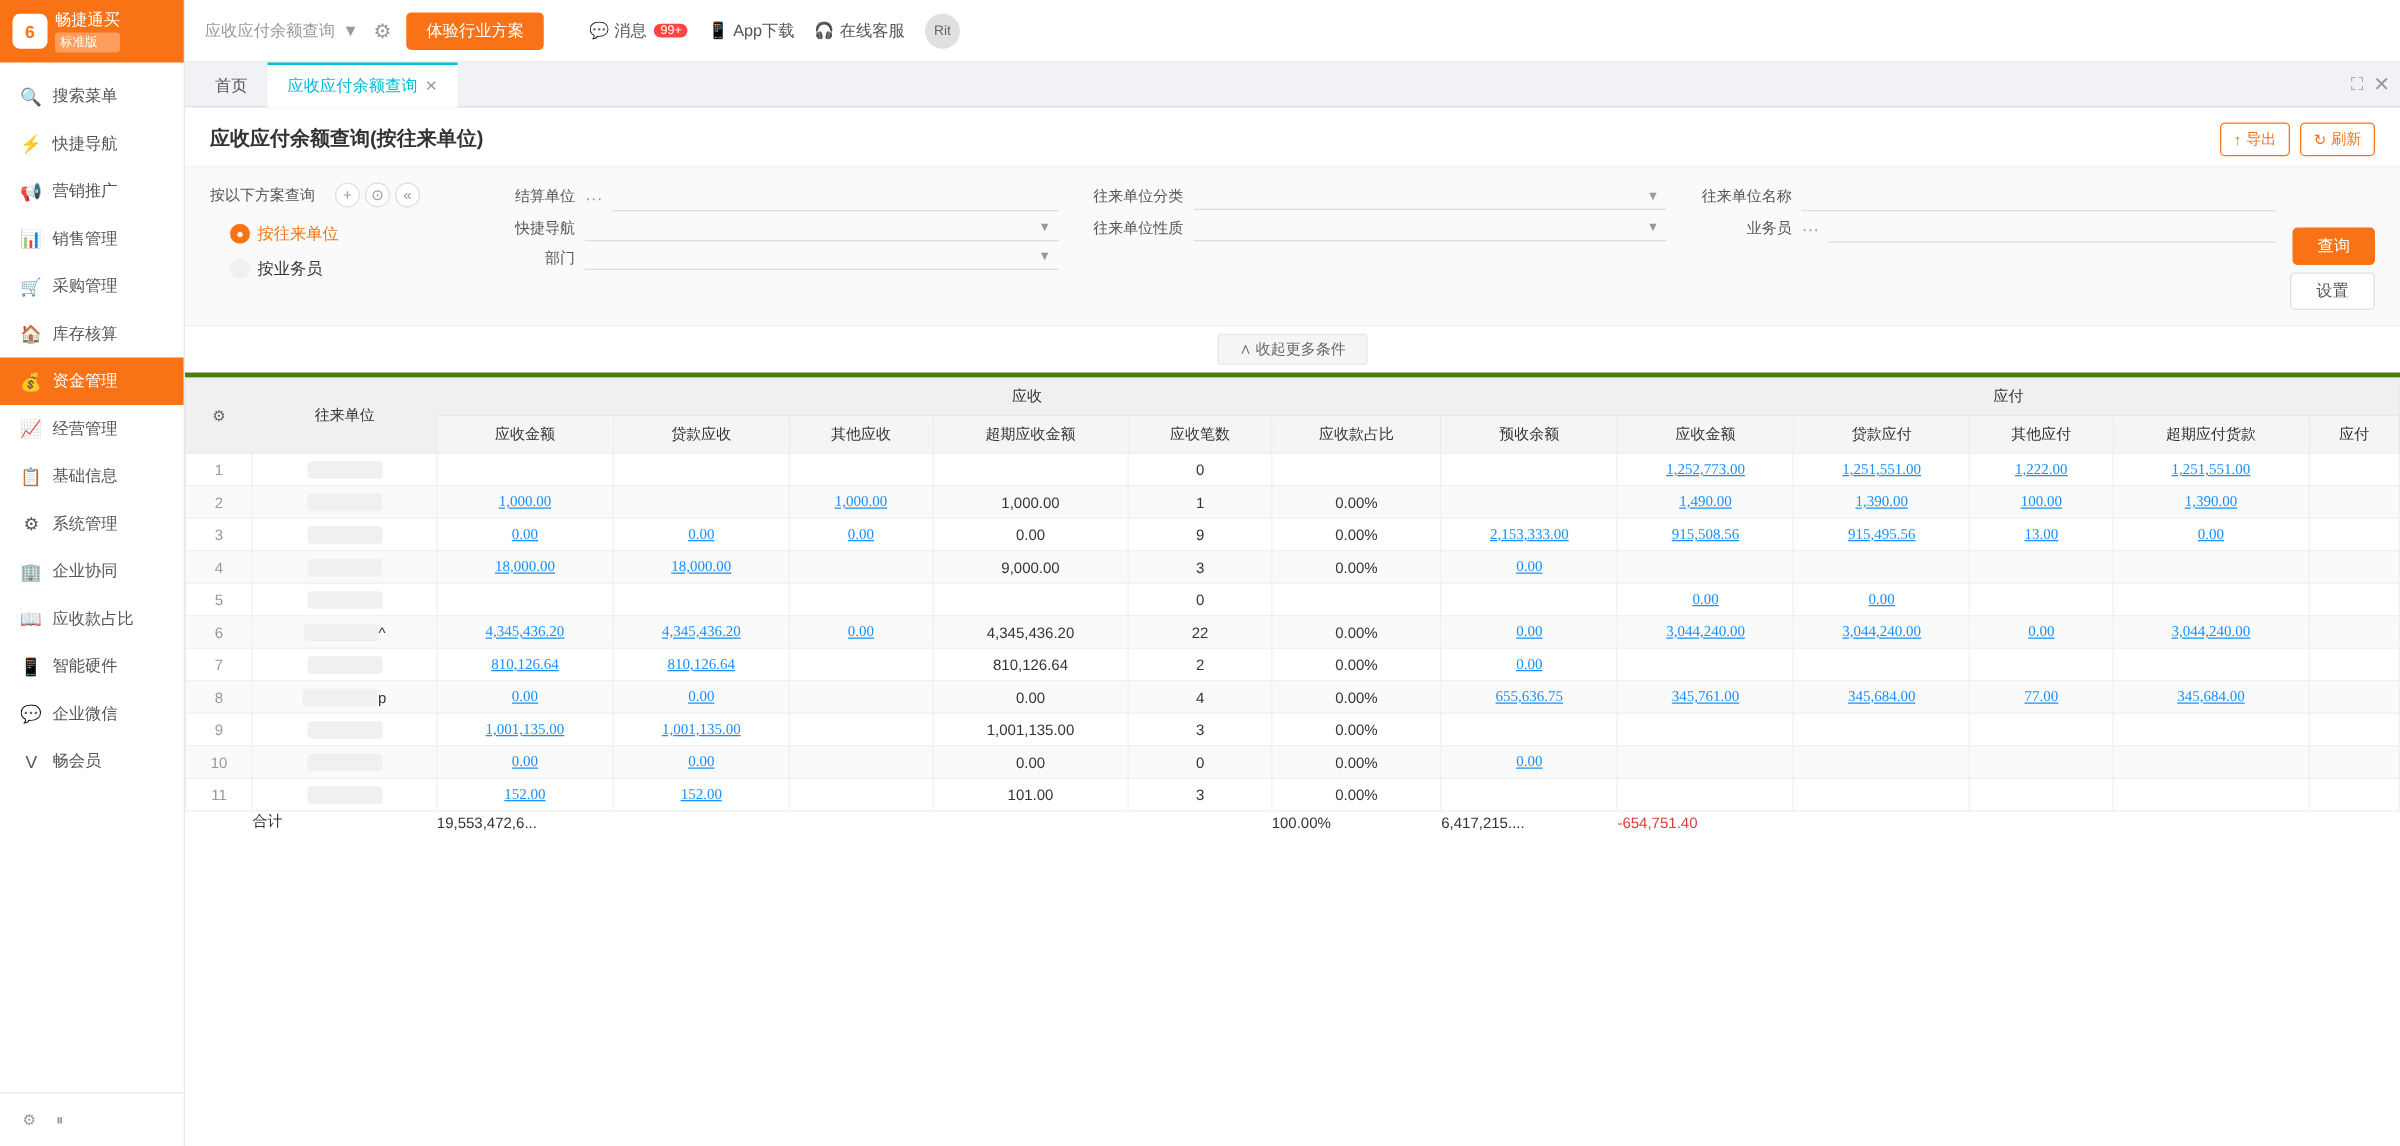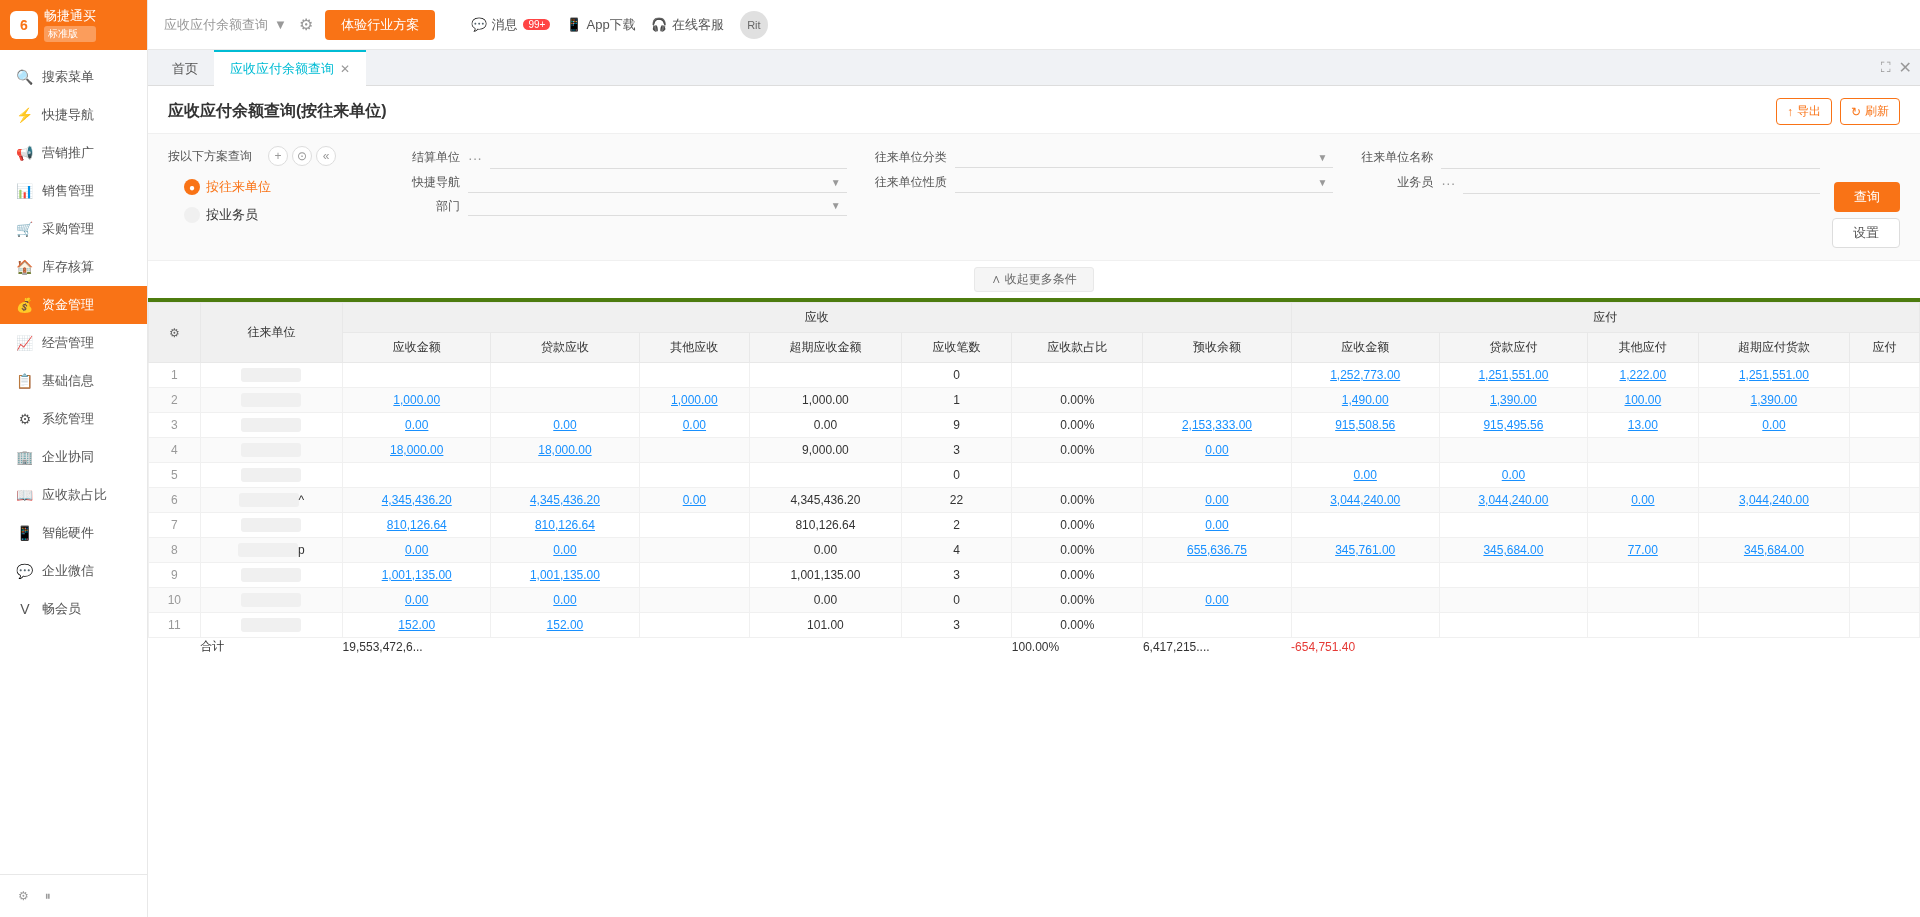--- a/index.html
+++ b/index.html
@@ -73,21 +73,21 @@
     .collapse-bar { display: flex; justify-content: center; padding: 6px; border-bottom: 4px solid #4d7c0f; }
     .collapse-btn { background: #f5f5f5; border: 1px solid #e8e8e8; color: #666; cursor: pointer; font-size: 12px; padding: 3px 16px; border-radius: 3px; }
 
     
     .table-container { overflow: auto; }
     table { width: 100%; border-collapse: collapse; font-size: 12px; }
     thead tr th { background: #f5f5f5; border: 1px solid #e8e8e8; padding: 6px 8px; text-align: center; color: #333; font-weight: normal; white-space: nowrap; position: sticky; top: 0; z-index: 2; }
     thead tr:first-child th { background: #f0f0f0; }
     tbody tr td { border: 1px solid #f0f0f0; padding: 5px 8px; text-align: center; white-space: nowrap; color: #333; }
     tbody tr:nth-child(even) td { background: #fafafa; }
-    .cell-link { color: #1890ff; text-decoration: underline; cursor: pointer; }
+    .cell-link { color: #1890ff; text-decoration: underline; cursor: pointer; font-family: Liberation Serif, serif; }
     .row-num { color: #999; }
     .blurred { color: transparent; text-shadow: 0 0 8px #aaa; user-select: none; background: #f0f0f0; border-radius: 3px; display: inline-block; min-width: 60px; height: 14px; }
     .gear-icon { color: #666; cursor: pointer; }
     .table-settings-cell { background: #f5f5f5; border: 1px solid #e8e8e8; }
 
     
     ::-webkit-scrollbar { width: 6px; height: 6px; }
     ::-webkit-scrollbar-track { background: #f1f1f1; }
     ::-webkit-scrollbar-thumb { background: #ccc; border-radius: 3px; }
 

